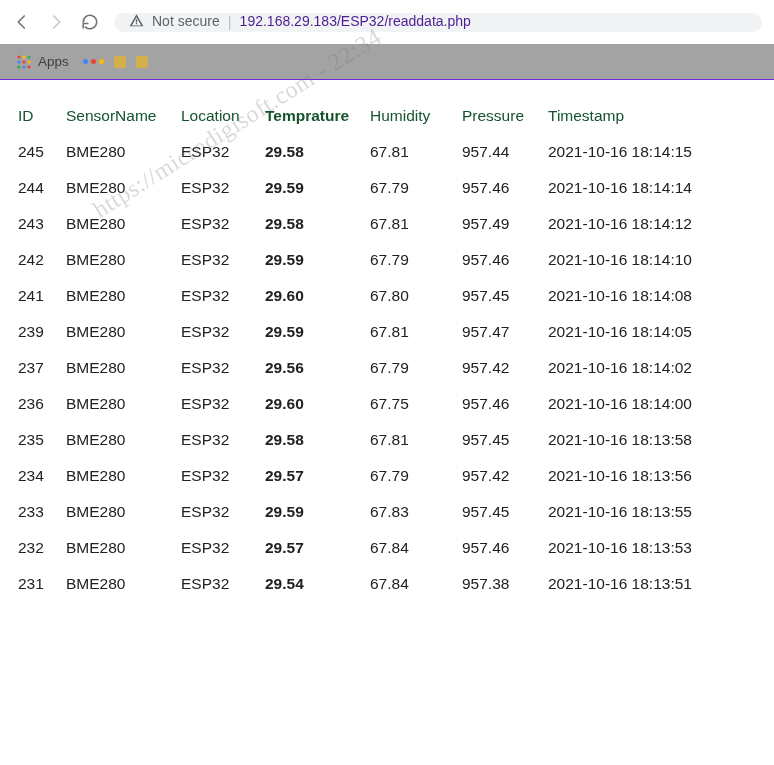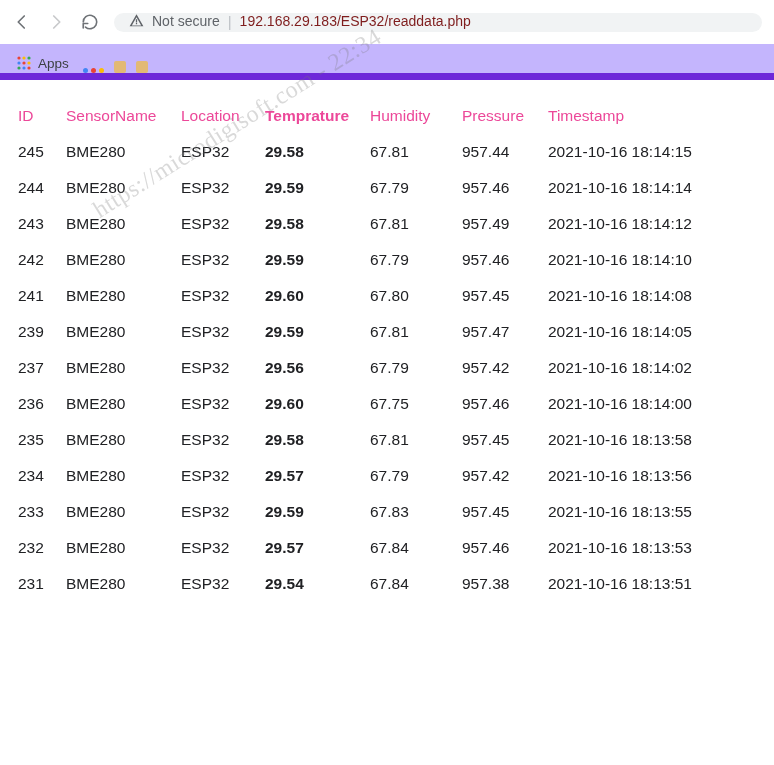--- a/index.html
+++ b/index.html
@@ -35,29 +35,29 @@
     background: #f1f3f4;
     border-radius: 16px;
     display: flex;
     padding: 0 14px;
     gap: 8px;
     color: #5f6368;
   }
   .addr-bar .warn-icon { width: 16px; height: 16px; display:flex;align-items:center;justify-content:center;}
   .addr-bar .sec-text { font-size: 14px; color:#5f6368; }
   .addr-bar .divider { color:#bdc1c6; }
-  .addr-bar .url-text { color:#7f1d1d; font-size:14px; }
+  .addr-bar .url-text { color:#4c1d95; font-size:14px; }
   .bookmark-bar {
     height: 36px;
     display: flex;
-    align-items: flex-end;
+    align-items: center;
     padding: 0 12px;
     gap: 10px;
-    border-bottom: 7px solid #6d28d9;
-    background:#c4b5fd;
+    border-bottom: 1px solid #6d28d9;
+    background:#a3a3a3;
   }
   .apps-btn {
     display: flex;
     align-items: center;
     gap: 6px;
     font-size: 13.5px;
     color: #3c4043;
     cursor: pointer;
     padding: 2px 4px;
   }
@@ -75,21 +75,21 @@
     width: 100%;
     font-size: 15.5px;
   }
   td, th {
     text-align: left;
     padding: 9px 10px 9px 0;
     font-weight: 400;
     white-space: nowrap;
     vertical-align: top;
   }
-  th { font-weight: 400; color:#ec4899; }
+  th { font-weight: 400; color:#14532d; }
   .col-id { width: 48px; }
   .col-sensor { width: 115px; margin-left: 19px; }
   .col-loc { width: 84px; }
   .col-temp { width: 105px; font-weight: bold; }
   .col-hum { width: 92px; margin-left: 13px; }
   .col-press { width: 86px; margin-left: 44px; }
   .col-time { }
   .watermark {
     position: absolute;
     top: 30px;

